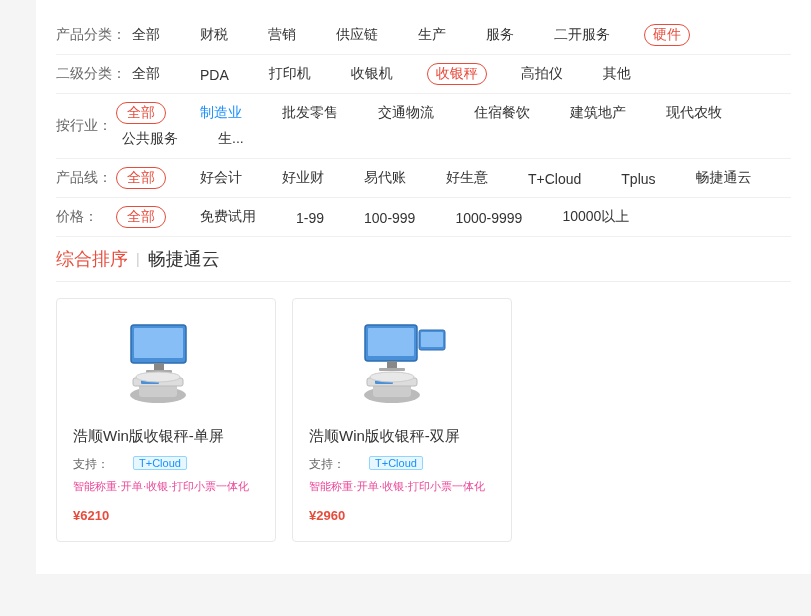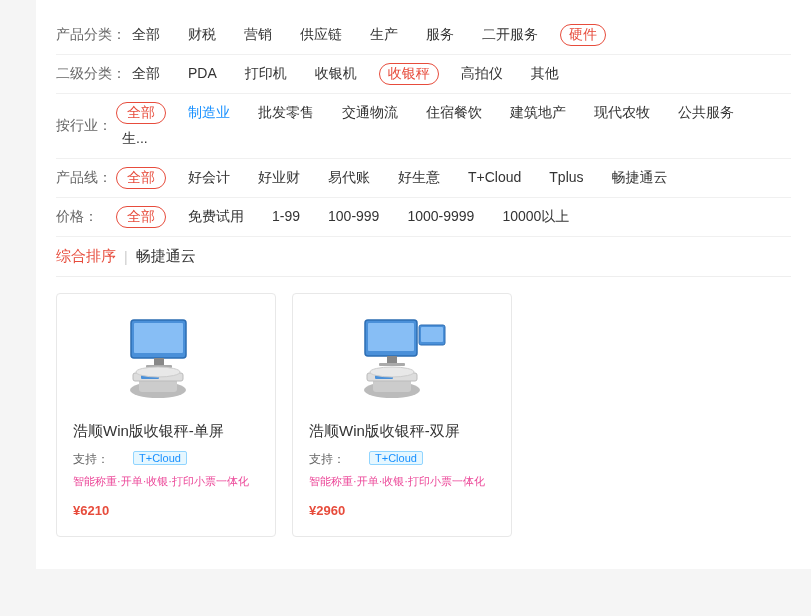--- a/index.html
+++ b/index.html
@@ -1,26 +1,26 @@
 <!DOCTYPE html>
 <html><head>
   <meta charset="utf-8">
   <style>
     * { box-sizing: border-box; margin: 0; padding: 0; }
     body { font-family: "Microsoft YaHei", "PingFang SC", sans-serif; background: #f5f5f5; font-size: 14px; color: #333; }
     .container { background: #fff; padding: 16px 20px; margin-left: 36px; }
     .filter-row { display: flex; align-items: center; padding: 8px 0; border-bottom: 1px solid #f0f0f0; }
     .filter-label { color: #666; min-width: 60px; flex-shrink: 0; }
-    .filter-items { display: flex; flex-wrap: wrap; gap: 4px 16px; align-items: flex-start; }
+    .filter-items { display: flex; flex-wrap: wrap; gap: 4px 28px; align-items: flex-end; }
     .filter-item { cursor: pointer; color: #333; padding: 2px 6px; border-radius: 12px; }
     .filter-item.active-red-border { color: #e74c3c; border: 1px solid #e74c3c; border-radius: 12px; padding: 1px 8px; }
     .filter-item.active-outline { color: #e74c3c; border: 1.5px solid #e74c3c; border-radius: 12px; padding: 1px 10px; }
     .filter-item.underline-blue { color: #1890ff; text-decoration: none; }
     .sort-bar { display: flex; align-items: center; padding: 10px 0; gap: 8px; border-bottom: 1px solid #eee; }
-    .sort-bar .sort-item { cursor: pointer; color: #333; font-size: 15px; }
+    .sort-bar .sort-item { cursor: pointer; color: #333; font-size: 18px; }
     .sort-bar .sort-item.active { color: #e74c3c; }
     .sort-divider { color: #ccc; }
     .products-grid { display: flex; flex-wrap: wrap; gap: 16px; padding: 16px 0; }
     .product-card { background: #fff; border: 1px solid #e8e8e8; border-radius: 4px; width: 220px; padding: 16px; cursor: pointer; }
     .product-image { display: flex; justify-content: center; align-items: center; height: 100px; margin-bottom: 12px; }
     .product-image svg { width: 110px; height: 90px; }
     .product-name { font-size: 15px; color: #333; margin-bottom: 10px; font-weight: 400; }
     .product-support { display: flex; align-items: flex-start; gap: 24px; margin-bottom: 6px; font-size: 12px; color: #666; }
     .support-badge { background: #e6f7ff; color: #1890ff; border: 1px solid #91d5ff; border-radius: 2px; padding: 0px 5px; font-size: 11px; }
     .product-desc { font-size: 11px; color: #ec4899; margin-bottom: 8px; }

